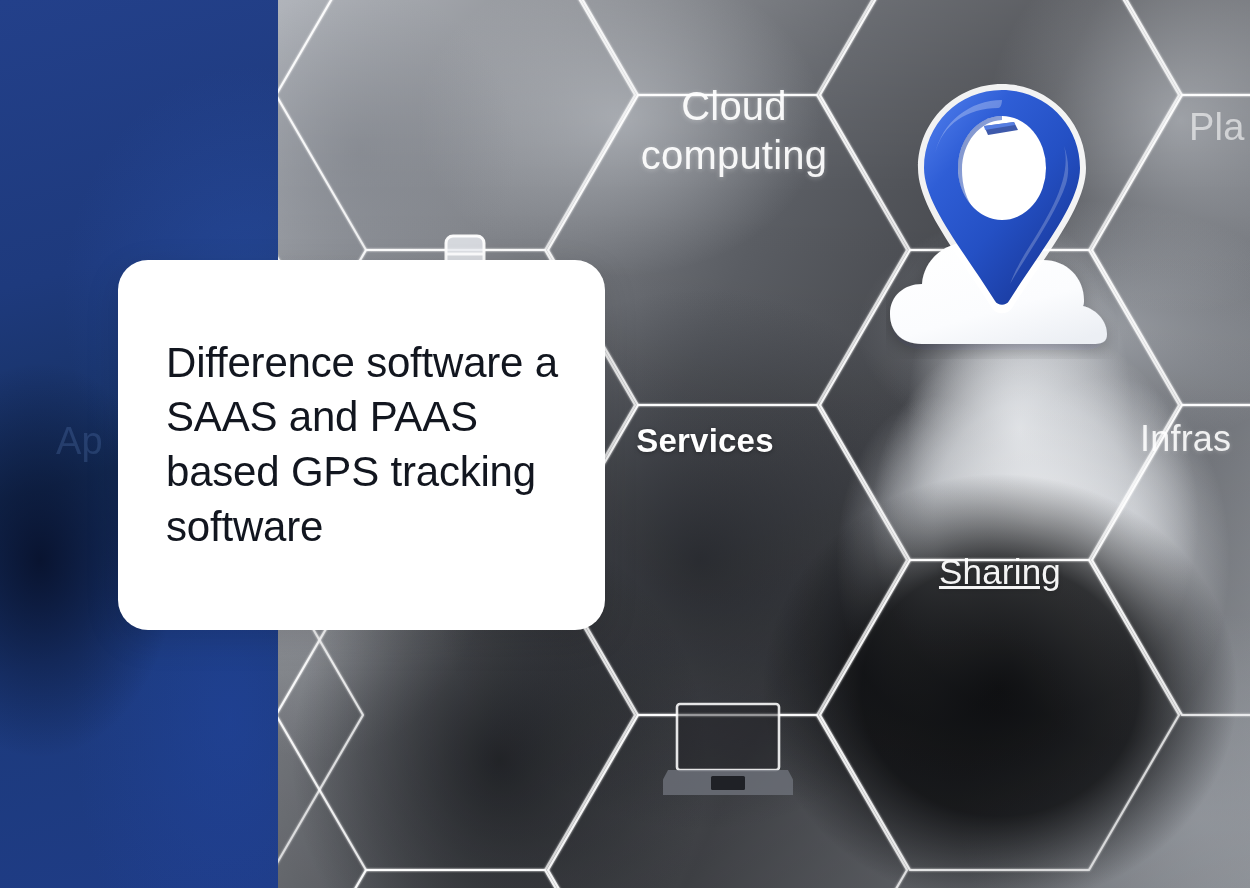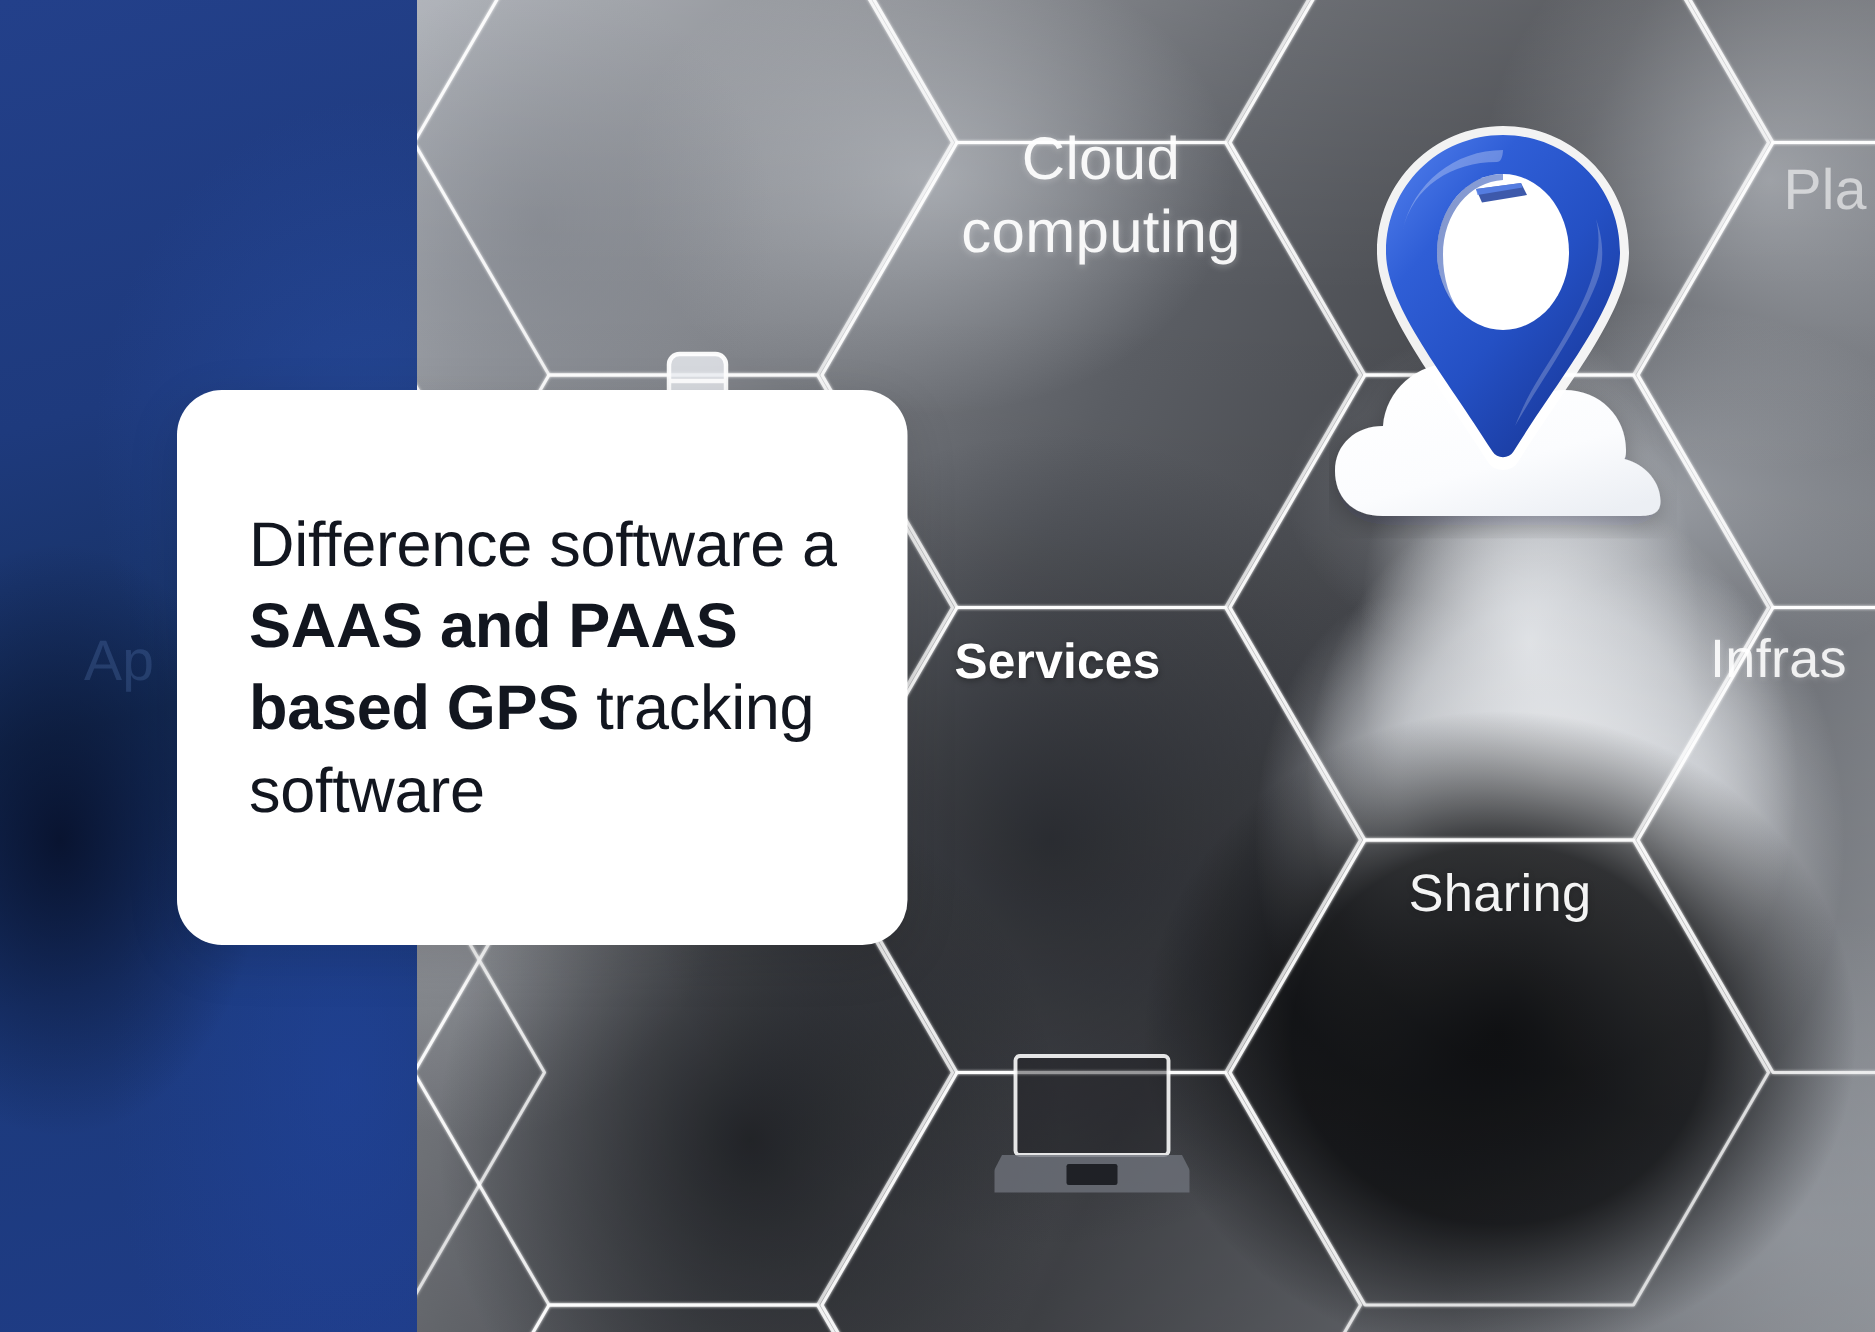--- a/index.html
+++ b/index.html
@@ -82,25 +82,26 @@
     text-shadow: 0 1px 5px rgba(255,255,255,0.30);
   }
   #label-services {
     left: 584px; top: 422px; width: 242px;
     font-size: 33px;
     font-weight: 700;
     color: #ffffff;
     text-shadow: 0 1px 4px rgba(0,0,0,0.35);
   }
   #label-sharing {
-    left: 880px; top: 576px; width: 240px;
+    left: 880px; top: 552px; width: 240px;
     font-size: 35px;
     font-weight: 400;
     color: rgba(255,255,255,0.95);
     text-shadow: 0 1px 5px rgba(0,0,0,0.18);
+    text-decoration: underline;
   }
   #label-platform {
     left: 1189px; top: 106px; width: 160px;
     text-align: left;
     font-size: 38px;
     font-weight: 300;
     color: rgba(255,255,255,0.58);
   }
   #label-infrastructure {
     left: 1140px; top: 418px; width: 200px;
@@ -158,21 +159,21 @@
   }
   #headline-text {
     margin: 0;
     padding: 0 40px 0 48px;
     font-size: 42px;
     line-height: 1.30;
     font-weight: 400;
     color: #12161f;
     letter-spacing: -0.2px;
   }
-  #headline-text b { font-weight: 700; }
+  #headline-text b { font-weight: 400; }
 </style>
 </head>
 <body>
 
 <div id="banner">
 
   <div class="photo"></div>
   <div class="photo-vignette"></div>
 
   <div class="hex-layer">

